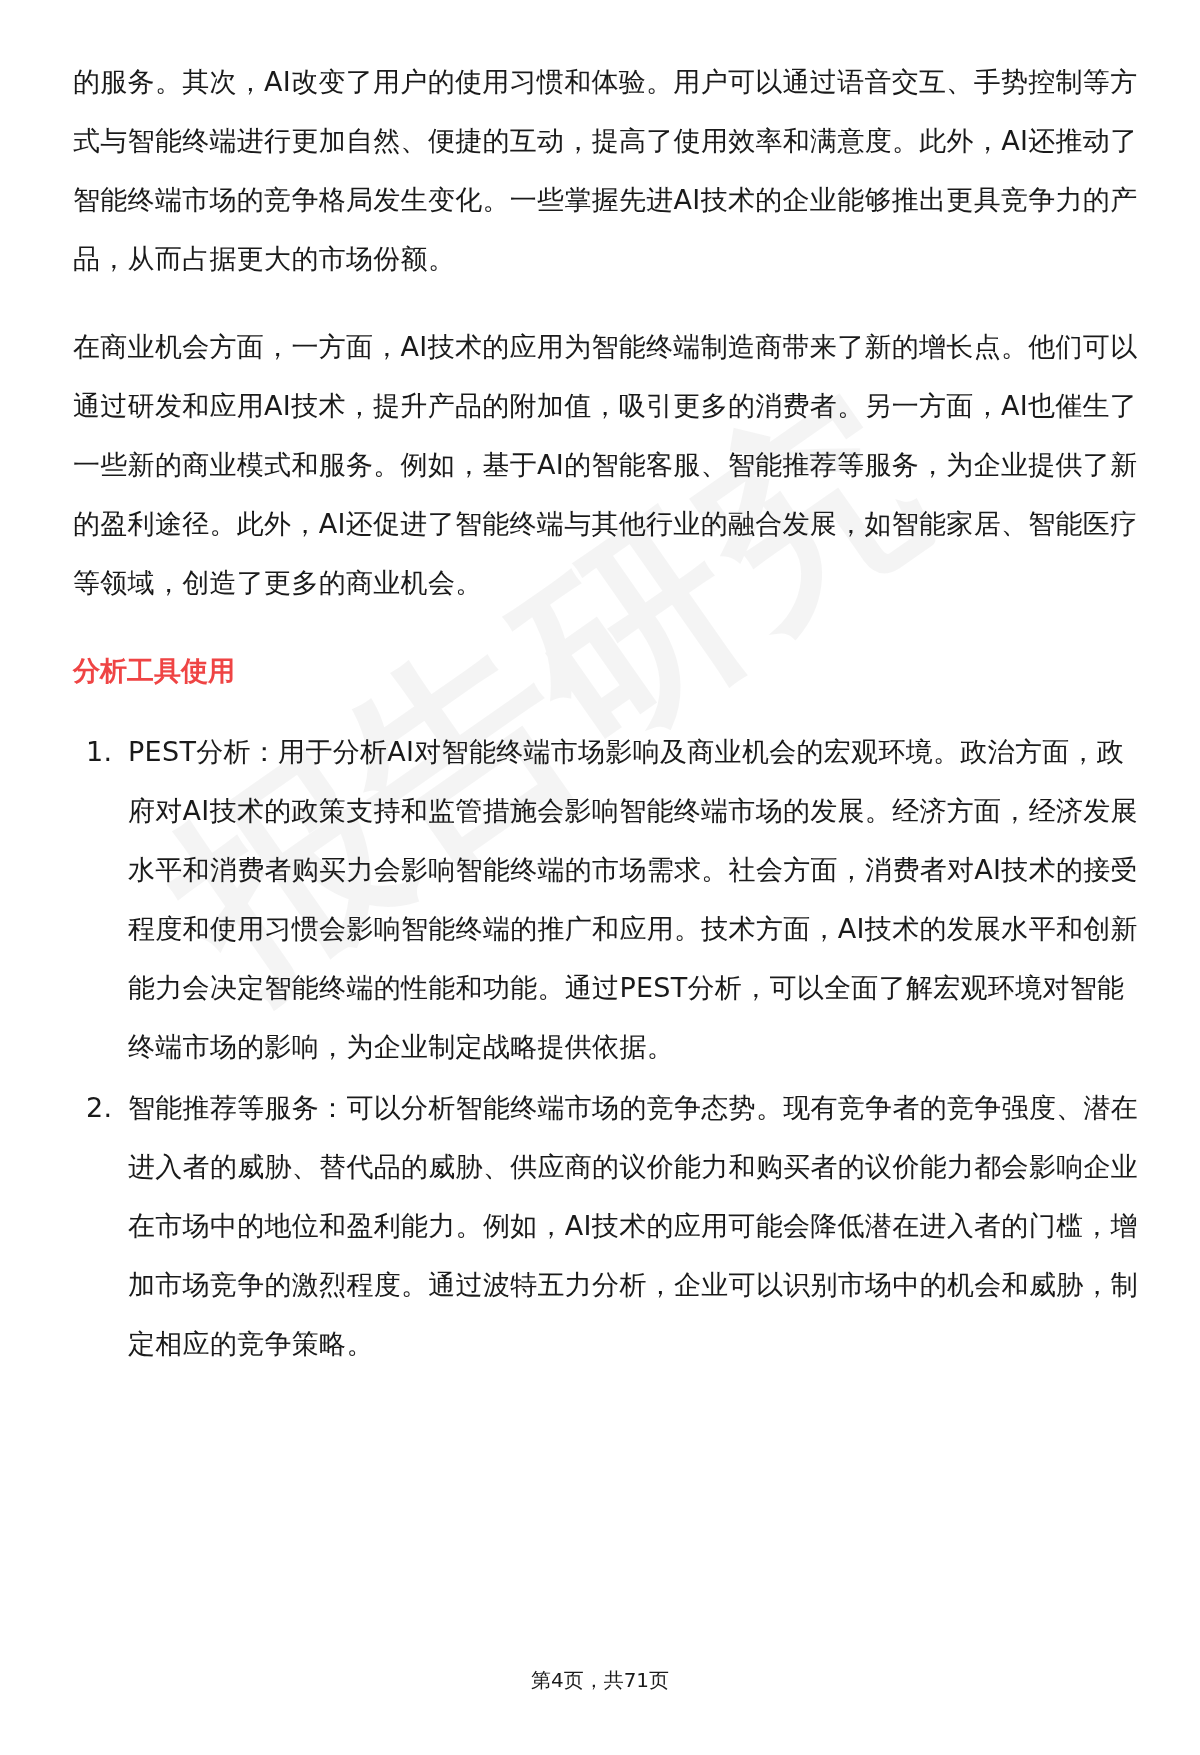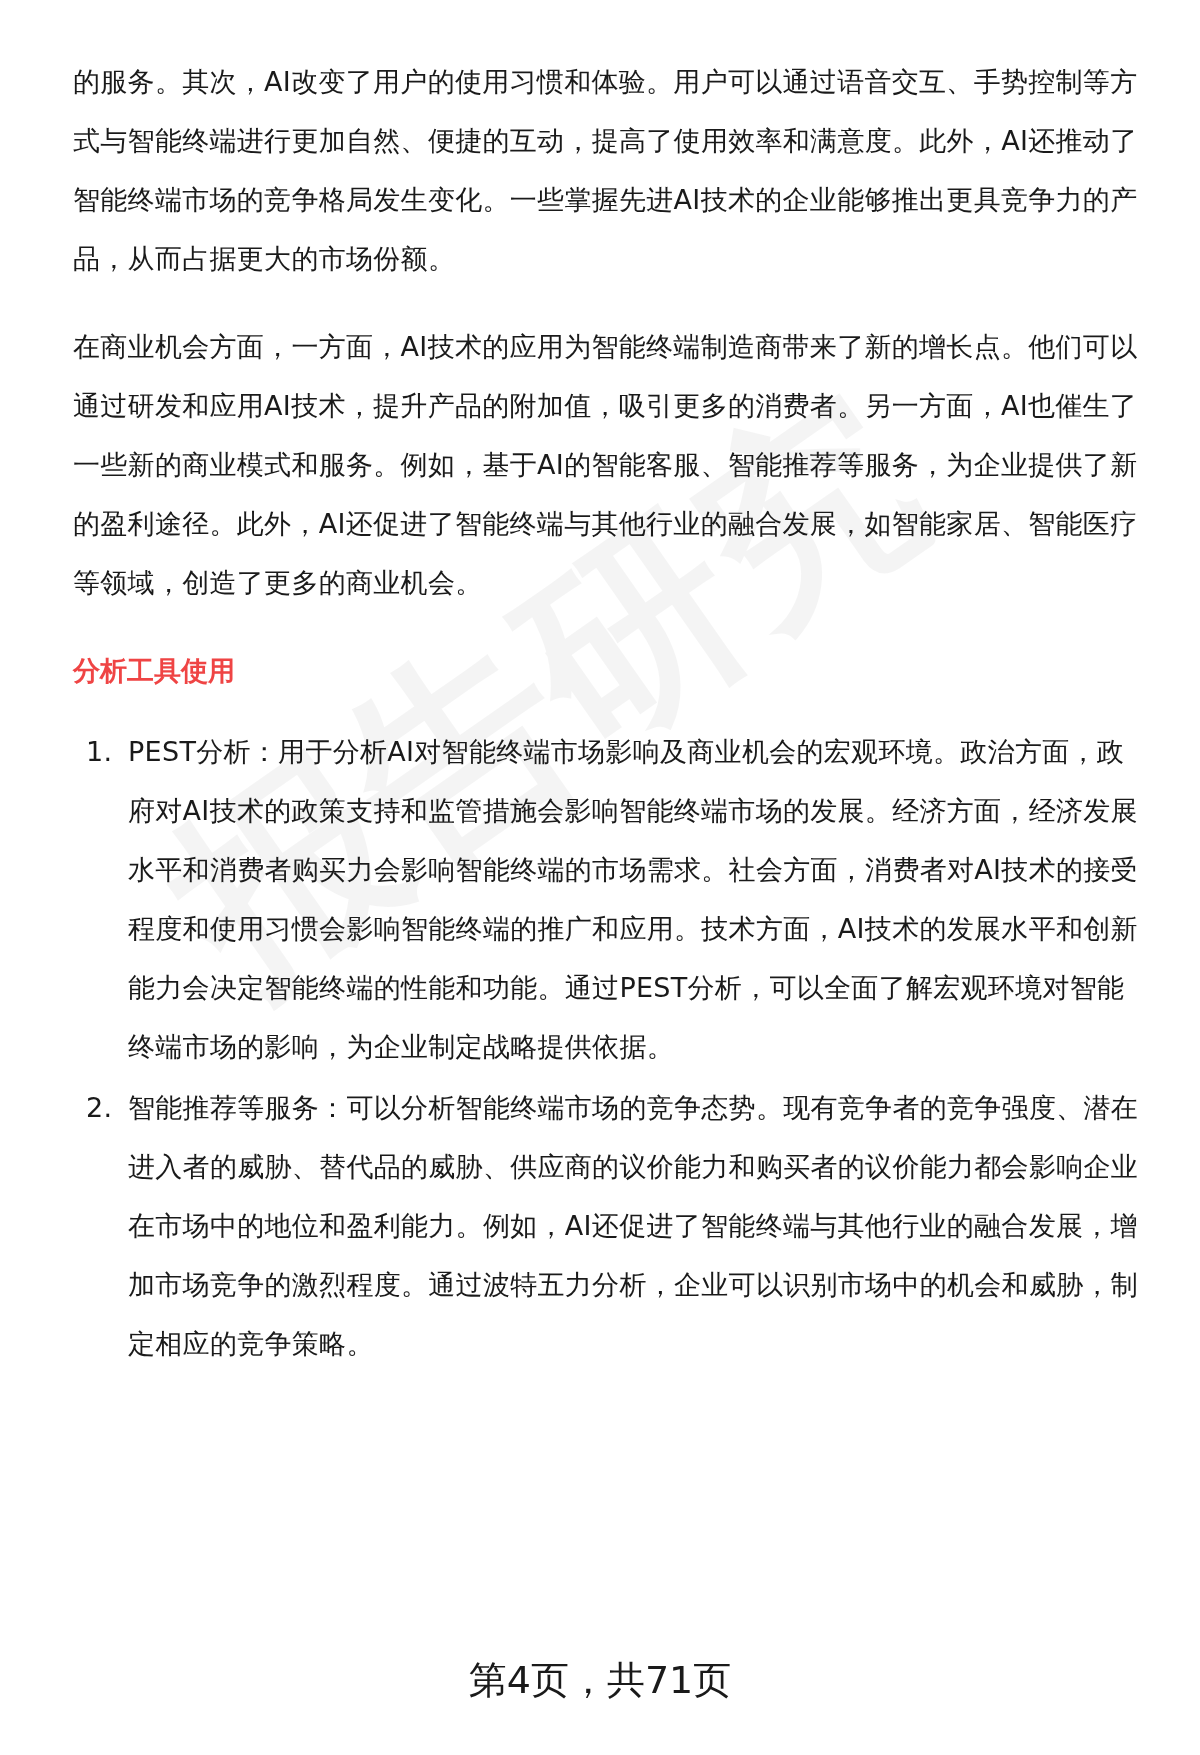--- a/index.html
+++ b/index.html
@@ -5,39 +5,39 @@
   html, body { margin: 0; padding: 0; background: #ffffff; }
   body { width: 1200px; height: 1755px; position: relative; overflow: hidden;
          font-family: "DejaVu Sans", "Liberation Sans", sans-serif; color: #1a1a1a; }
   .page { position: absolute; left: 73px; top: 52px; width: 1070px; }
   .para { font-size: 27px; line-height: 59px; margin: 0 0 29px 0; letter-spacing: 0.3px; }
   .heading { font-size: 27px; font-weight: bold; line-height: 59px; margin: 0 0 22px 0; }
   ol.tools { list-style: none; margin: 0; padding: 0; }
   ol.tools li { position: relative; padding-left: 55px; font-size: 27px; line-height: 59px; letter-spacing: 0.3px; margin-bottom: 2px; }
   .num { position: absolute; left: 13px; top: 0; }
   .term { font-weight: normal; }
-  .footer { position: absolute; left: 0; width: 1200px; top: 1655px; text-align: center; font-size: 38px; line-height: 50px; }
+  .footer { position: absolute; left: 0; width: 1200px; top: 1655px; text-align: center; font-size: 20px; line-height: 50px; }
   .watermark { position: absolute; left: 300px; top: 480px; width: 900px; height: 900px; pointer-events: none;
                transform: rotate(-35deg); transform-origin: center; color: rgba(0,0,0,0.045);
                font-size: 210px; font-weight: bold; white-space: nowrap; }
 </style>
 </head>
 <body>
 
 <div class="watermark">报告研究</div>
 
 <div class="page">
   <p class="para">的服务。其次，AI改变了用户的使用习惯和体验。用户可以通过语音交互、手势控制等方式与智能终端进行更加自然、便捷的互动，提高了使用效率和满意度。此外，AI还推动了智能终端市场的竞争格局发生变化。一些掌握先进AI技术的企业能够推出更具竞争力的产品，从而占据更大的市场份额。</p>
   <p class="para">在商业机会方面，一方面，AI技术的应用为智能终端制造商带来了新的增长点。他们可以通过研发和应用AI技术，提升产品的附加值，吸引更多的消费者。另一方面，AI也催生了一些新的商业模式和服务。例如，基于AI的智能客服、智能推荐等服务，为企业提供了新的盈利途径。此外，AI还促进了智能终端与其他行业的融合发展，如智能家居、智能医疗等领域，创造了更多的商业机会。</p>
 
   <h2 class="heading" id="sec-heading" style="color: #ef4444;">分析工具使用</h2>
 
   <ol class="tools">
     <li>
       <span class="num">1.</span><span class="term">PEST分析</span><span>：用于分析AI对智能终端市场影响及商业机会的宏观环境。政治方面，政府对AI技术的政策支持和监管措施会影响智能终端市场的发展。经济方面，经济发展水平和消费者购买力会影响智能终端的市场需求。社会方面，消费者对AI技术的接受程度和使用习惯会影响智能终端的推广和应用。技术方面，AI技术的发展水平和创新能力会决定智能终端的性能和功能。通过PEST分析，可以全面了解宏观环境对智能终端市场的影响，为企业制定战略提供依据。</span>
     </li>
     <li>
-      <span class="num">2.</span><span class="term">智能推荐等服务</span><span>：可以分析智能终端市场的竞争态势。现有竞争者的竞争强度、潜在进入者的威胁、替代品的威胁、供应商的议价能力和购买者的议价能力都会影响企业在市场中的地位和盈利能力。例如，AI还促进了智能终端与其他行业的融合发展，增加市场竞争的激烈程度。通过波特五力分析，企业可以识别市场中的机会和威胁，制定相应的竞争策略。</span>
+      <span class="num">2.</span><span class="term">智能推荐等服务</span><span>：可以分析智能终端市场的竞争态势。现有竞争者的竞争强度、潜在进入者的威胁、替代品的威胁、供应商的议价能力和购买者的议价能力都会影响企业在市场中的地位和盈利能力。例如，AI技术的应用可能会降低潜在进入者的门槛，增加市场竞争的激烈程度。通过波特五力分析，企业可以识别市场中的机会和威胁，制定相应的竞争策略。</span>
     </li>
   </ol>
 </div>
 
 <div class="footer">第4页，共71页</div>
 
 </body></html>

